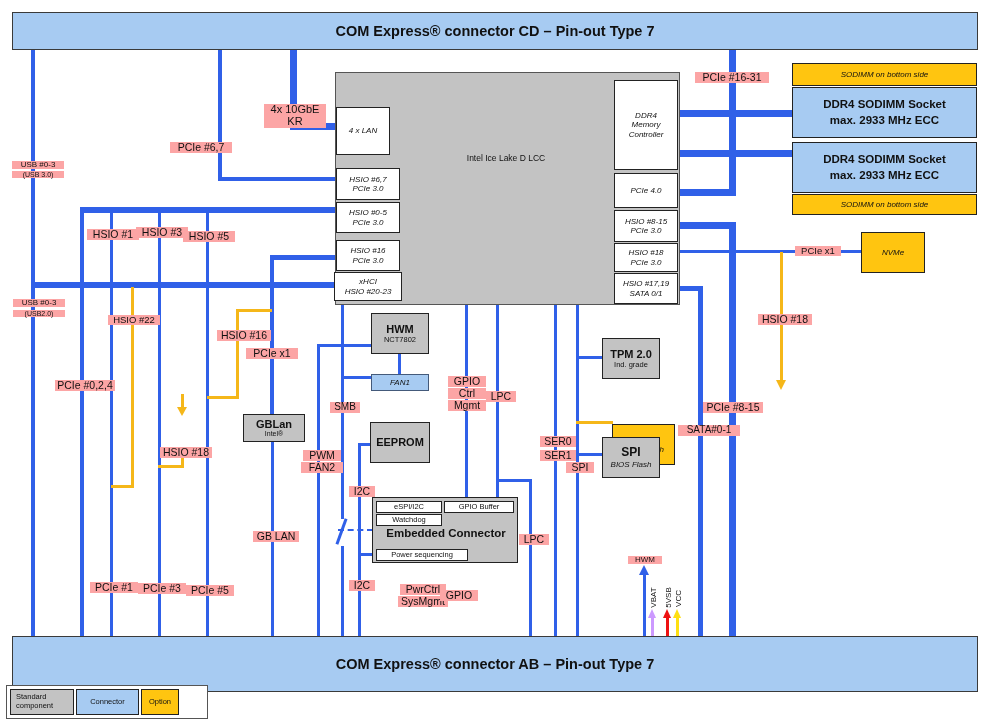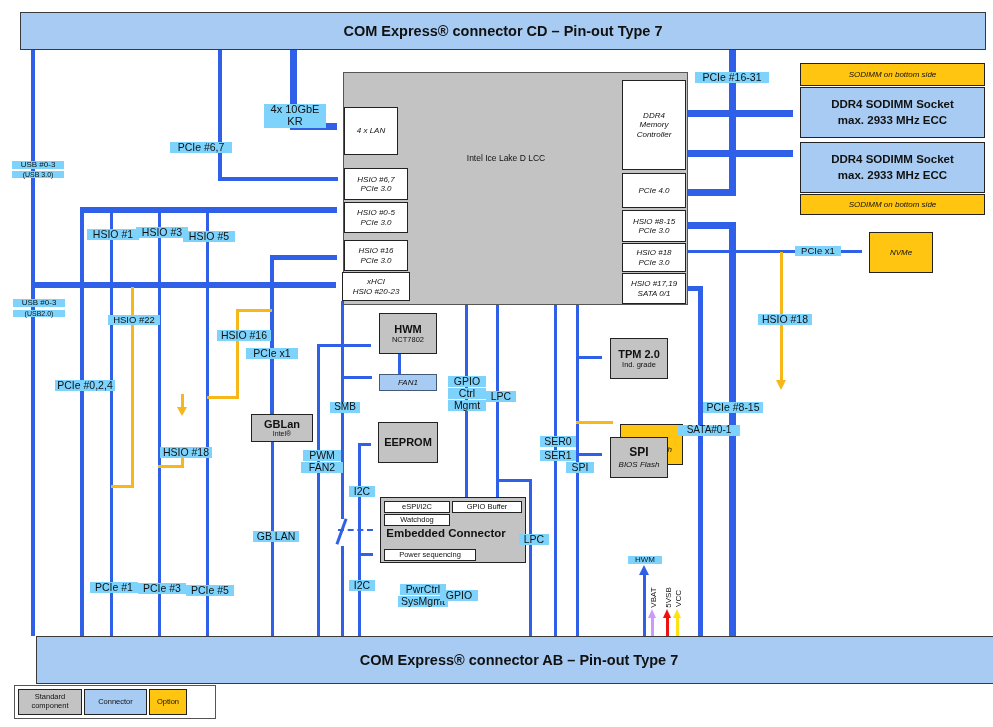--- a/index.html
+++ b/index.html
@@ -1,31 +1,31 @@
 <!DOCTYPE html>
 <html><head>
 <meta charset="utf-8">
 <style>
   html,body{margin:0;padding:0;background:#fff;}
   #stage{position:relative;width:993px;height:727px;background:#fff;overflow:hidden;
          font-family:"Liberation Sans",sans-serif;color:#111;}
   .b{position:absolute;box-sizing:border-box;display:flex;flex-direction:column;
-     align-items:center;justify-content:center;text-align:center;line-height:1.15;margin-left:8px;}
+     align-items:center;justify-content:center;text-align:left;line-height:1.15;}
   .bd{border:1px solid #222;}
   .bd2{border:1.5px solid #3a3a3a;}
   .gray{background:#c3c3c3;}
   .blue{background:#a7cbf2;}
   .yellow{background:#ffc510;}
   .white{background:#fff;}
   .banner{font-weight:bold;font-size:14.5px;}
   .t8{font-size:8px;font-style:italic;} .t75{font-size:7.5px;} .t7{font-size:7px;}
   .bt{font-weight:bold;font-size:11px;}
   .bt12{font-weight:bold;font-size:12px;}
   .sock{font-weight:bold;font-size:11.5px;line-height:1.35;}
-  .lbl{position:absolute;font-size:10.5px;text-align:center;background:#7dd3fc;
+  .lbl{position:absolute;font-size:10.5px;text-align:center;background:#fca5a5;
        line-height:1.05;padding:0 1px;}
   .s8{font-size:8px;} .s7{font-size:7px;} .s9{font-size:9.5px;}
   .nobg{background:transparent;}
   .vl,.hl{position:absolute;background:#3060e8;}
   .yvl,.yhl{position:absolute;background:#f5b719;}
   .tri{position:absolute;width:0;height:0;}
   .rot{position:absolute;font-size:8px;transform:rotate(-90deg);transform-origin:center;
        background:transparent;width:30px;text-align:center;}
   .dash{position:absolute;border-top:2px dashed #3060e8;height:0;}
   .diag{position:absolute;background:#3060e8;transform:rotate(20deg);}
@@ -96,21 +96,21 @@
   <i class="tri" style="left:177px;top:407px;border-left:5px solid transparent;border-right:5px solid transparent;border-top:9px solid #f5b719"></i>
   <i class="yvl" style="left:181px;top:456px;width:3px;height:12px"></i>
   <i class="yhl" style="left:158px;top:465px;width:26px;height:3px"></i>
   <i class="yvl" style="left:780px;top:252px;width:3px;height:128px"></i>
   <i class="tri" style="left:776px;top:380px;border-left:5px solid transparent;border-right:5px solid transparent;border-top:10px solid #f5b719"></i>
   <i class="yhl" style="left:576px;top:421px;width:37px;height:3px"></i>
 
   <div class="b bd2 blue banner" style="left:12px;top:12px;width:966px;height:38px">
     <span>COM Express® connector CD – Pin-out Type 7</span>
   </div>
-  <div class="b bd2 blue banner" style="left:28px;top:636px;width:966px;height:48px">
+  <div class="b bd2 blue banner" style="left:12px;top:636px;width:966px;height:56px">
     <span>COM Express® connector AB – Pin-out Type 7</span>
   </div>
 
   <div class="b gray" style="left:335px;top:72px;width:345px;height:233px;border:1px solid #555"></div>
   <div class="lbl nobg" style="left:445px;top:154px;width:120px;font-size:8.5px">Intel Ice Lake D LCC</div>
   <div class="b bd white t8" style="left:336px;top:107px;width:54px;height:48px">
     <span>4 x LAN</span>
   </div>
   <div class="b bd white t8" style="left:336px;top:168px;width:64px;height:32px">
     <span>HSIO #6,7</span>

